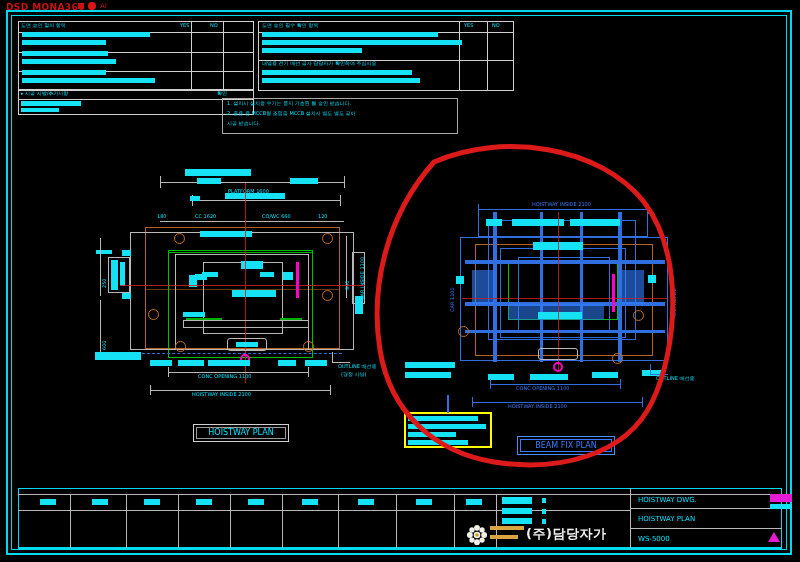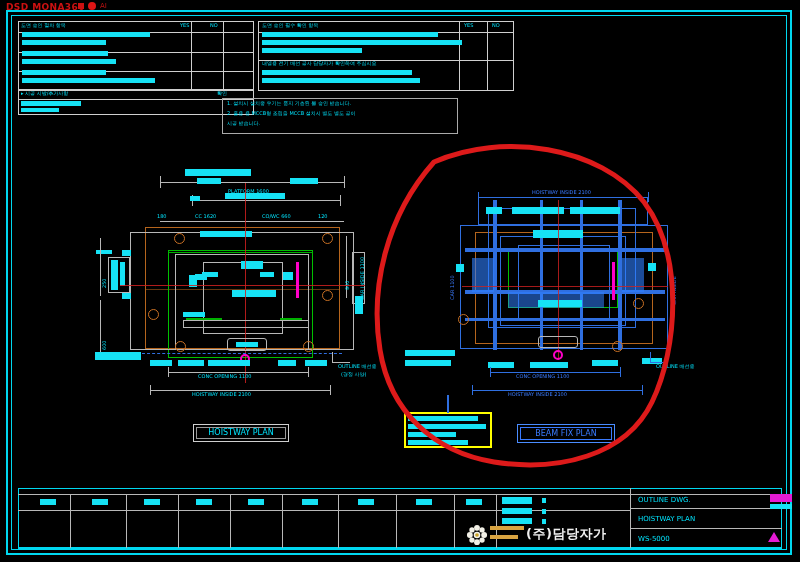--- a/index.html
+++ b/index.html
@@ -226,21 +226,21 @@
     <div class="ln" style="left:150px;top:385px;width:1px;height:10px;"></div>
     <div class="ln" style="left:330px;top:385px;width:1px;height:10px;"></div>
     <div class="txt t5 cyan" style="left:192px;top:392px;">HOISTWAY INSIDE 2100</div>
 
     <div class="plan-title c" style="left:193px;top:424px;width:96px;height:18px;">
       <div class="inner"></div>
       <span class="txt t8 cyan" style="position:relative;">HOISTWAY PLAN</span>
     </div>
   </div>
 
-  <div style="position:absolute;left:390px;top:0;width:330px;height:470px;">
+  <div style="position:absolute;left:390px;top:12px;width:330px;height:470px;">
 
     <div class="txt t5 blue" style="left:142px;top:190px;">HOISTWAY INSIDE 2100</div>
     <div class="ln-b" style="left:88px;top:197px;width:170px;height:1px;"></div>
     <div class="ln-b" style="left:88px;top:192px;width:1px;height:10px;"></div>
     <div class="ln-b" style="left:258px;top:192px;width:1px;height:10px;"></div>
 
     <div class="bx bx-b" style="left:88px;top:197px;width:170px;height:28px;"></div>
     <div class="bx bx-b" style="left:70px;top:225px;width:208px;height:124px;"></div>
     <div class="bx bx-o" style="left:85px;top:232px;width:178px;height:112px;"></div>
     <div class="bx bx-g" style="left:118px;top:250px;width:110px;height:58px;"></div>
@@ -373,21 +373,21 @@
           <circle cx="12" cy="12" r="2" fill="#c9a227"></circle>
         </svg>
       </div>
       <div class="abs" style="left:24px;top:2px;width:34px;height:4px;background:#d9a441;"></div>
       <div class="abs" style="left:24px;top:11px;width:28px;height:4px;background:#d9a441;"></div>
       <div class="txt t13 wht" style="left:60px;top:3px;color:#f0f0f0;font-weight:bold;">(주)담당자가</div>
     </div>
 
     <div class="ln" style="left:612px;top:20px;width:152px;height:1px;"></div>
     <div class="ln" style="left:612px;top:40px;width:152px;height:1px;"></div>
-    <div class="txt t7 cyan" style="left:620px;top:9px;">OUTLINE DWG.</div>
+    <div class="txt t7 cyan" style="left:620px;top:9px;">HOISTWAY DWG.</div>
     <div class="txt t7 cyan" style="left:620px;top:28px;">HOISTWAY PLAN</div>
     <div class="txt t7 cyan" style="left:620px;top:48px;">WS-5000</div>
     <div class="abs" style="left:752px;top:6px;width:22px;height:8px;background:#e61bd4;"></div>
     <div class="bar" style="left:752px;top:16px;width:22px;height:5px;"></div>
     <div class="abs" style="left:750px;top:44px;width:0;height:0;border-left:6px solid transparent;border-right:6px solid transparent;border-bottom:10px solid #e61bd4;"></div>
   </div>
 
   <div class="ln-c" style="left:18px;top:548px;width:764px;height:2px;"></div>
 
 </div>

